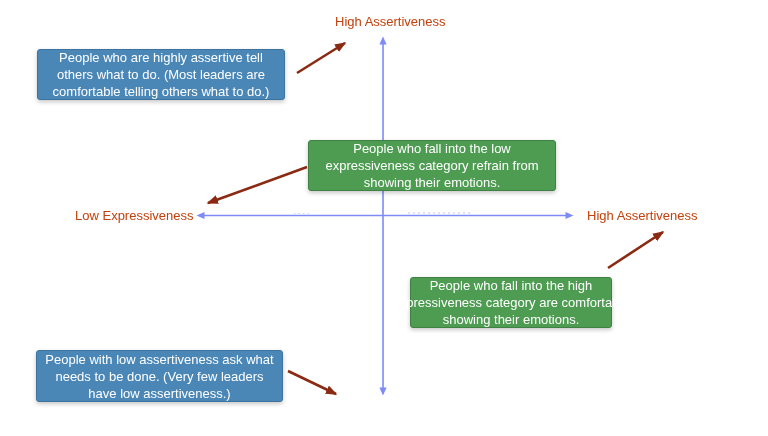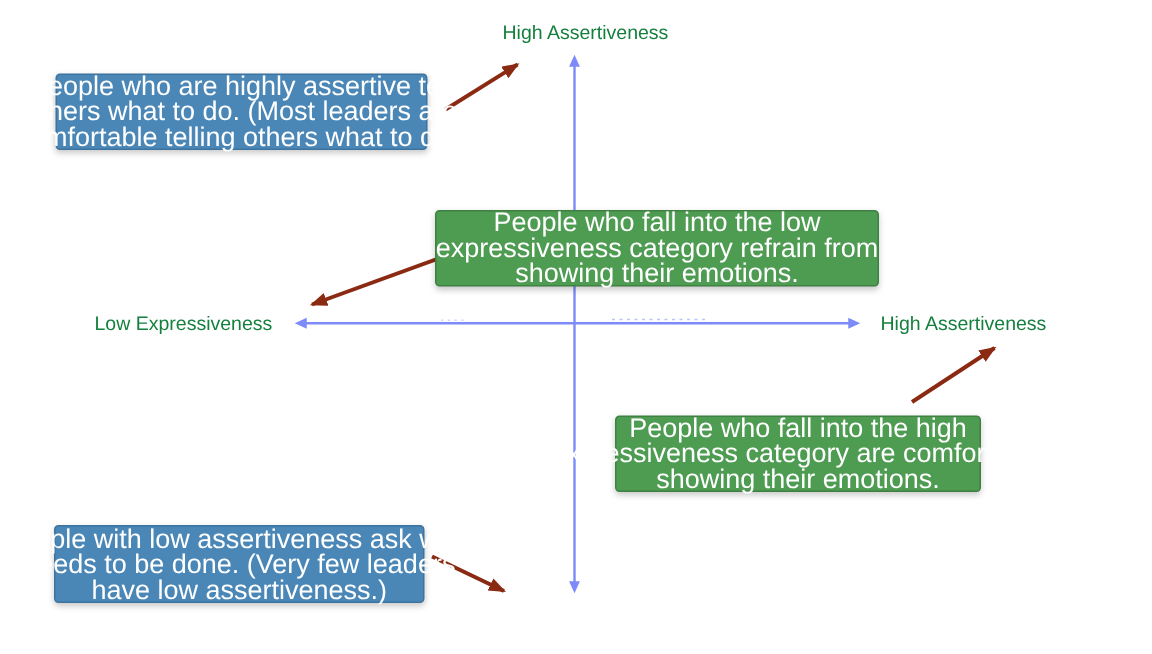--- a/index.html
+++ b/index.html
@@ -16,32 +16,32 @@
     overflow: hidden;
   }
   .stage svg {
     position: absolute;
     left: 0;
     top: 0;
   }
   .axis-label {
     position: absolute;
     font-size: 13px;
-    color: #15803d;
+    color: #c2410c;
     white-space: nowrap;
     line-height: 15px;
   }
   .callout {
     position: absolute;
     display: flex;
     align-items: center;
     justify-content: center;
     text-align: center;
     color: #ffffff;
-    font-size: 18px;
+    font-size: 13px;
     line-height: 17px;
     border-radius: 3px;
     box-shadow: 0 2px 4px rgba(0,0,0,0.22);
     box-sizing: border-box;
   }
   .callout .callout-text {
     white-space: pre;
   }
   .callout.blue {
     background: #4a87b7;
@@ -75,36 +75,36 @@
     <line x1="408" y1="213" x2="472" y2="213" stroke="#7c8bf8" stroke-width="1" stroke-dasharray="2 3" opacity="0.5"></line>
     <line x1="294" y1="213.5" x2="312" y2="213.5" stroke="#7c8bf8" stroke-width="1" stroke-dasharray="1.5 3" opacity="0.35"></line>
 
     <line x1="297" y1="73" x2="345" y2="43" stroke="#8b2a12" stroke-width="2.6" marker-end="url(#redHead)"></line>
     <line x1="307" y1="167" x2="208" y2="203" stroke="#8b2a12" stroke-width="2.6" marker-end="url(#redHead)"></line>
     <line x1="608" y1="268" x2="663" y2="232" stroke="#8b2a12" stroke-width="2.6" marker-end="url(#redHead)"></line>
     <line x1="288" y1="371" x2="336" y2="394" stroke="#8b2a12" stroke-width="2.6" marker-end="url(#redHead)"></line>
   </svg>
 
   <div class="axis-label" style="left:335px; top:14px;">High Assertiveness</div>
-  <div class="axis-label" style="left:63px; top:208px;text-align:center;">Low Expressiveness</div>
+  <div class="axis-label" style="left:75px; top:208px;text-align:center;">Low Expressiveness</div>
   <div class="axis-label" style="left:587px; top:208px;">High Assertiveness</div>
 
   <div class="callout blue" style="left:37px; top:49px; width:248px; height:51px;">
     <span class="callout-text">People who are highly assertive tell
 others what to do. (Most leaders are
 comfortable telling others what to do.)</span>
   </div>
 
-  <div class="callout green" style="left:290px; top:140px; width:296px; height:51px;">
+  <div class="callout green" style="left:308px; top:140px; width:248px; height:51px;">
     <span class="callout-text">People who fall into the low
 expressiveness category refrain from
 showing their emotions.</span>
   </div>
 
-  <div class="callout green" style="left:410px; top:277px; width:244px; height:51px;">
+  <div class="callout green" style="left:410px; top:277px; width:202px; height:51px;">
     <span class="callout-text">People who fall into the high
 expressiveness category are comfortable
 showing their emotions.</span>
   </div>
 
   <div class="callout blue" style="left:36px; top:350px; width:247px; height:52px;">
     <span class="callout-text">People with low assertiveness ask what
 needs to be done. (Very few leaders
 have low assertiveness.)</span>
   </div>

